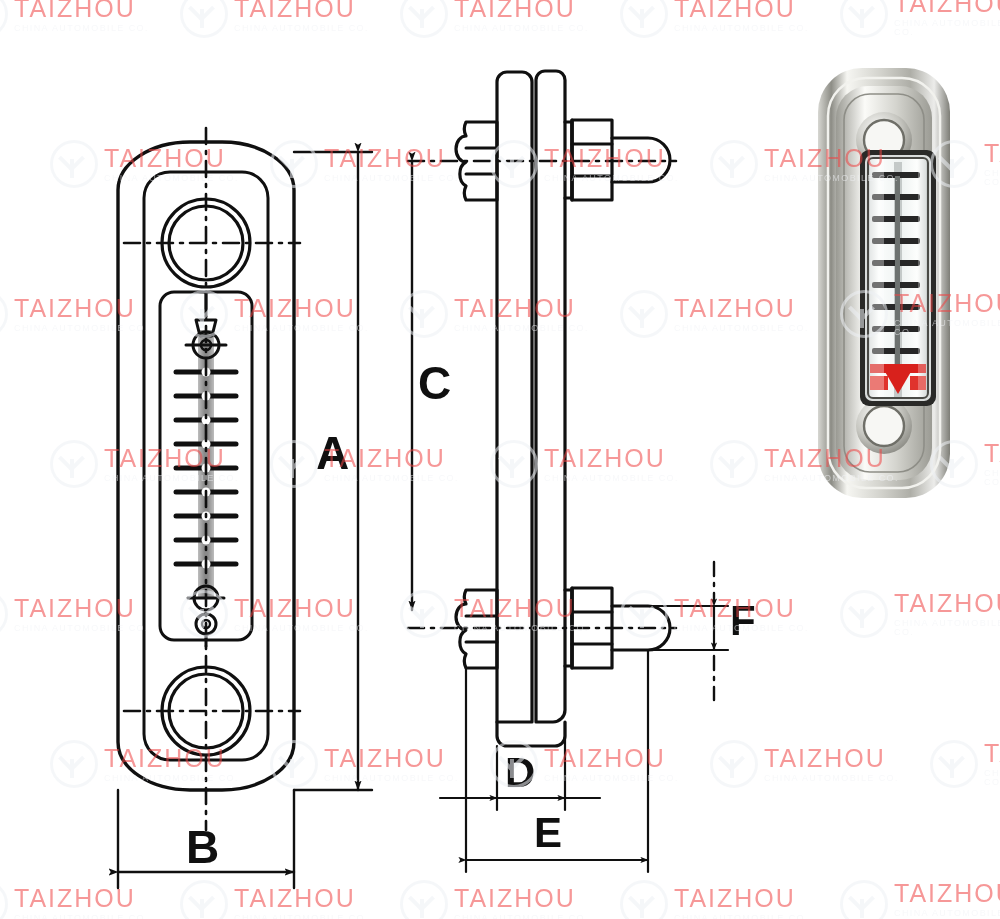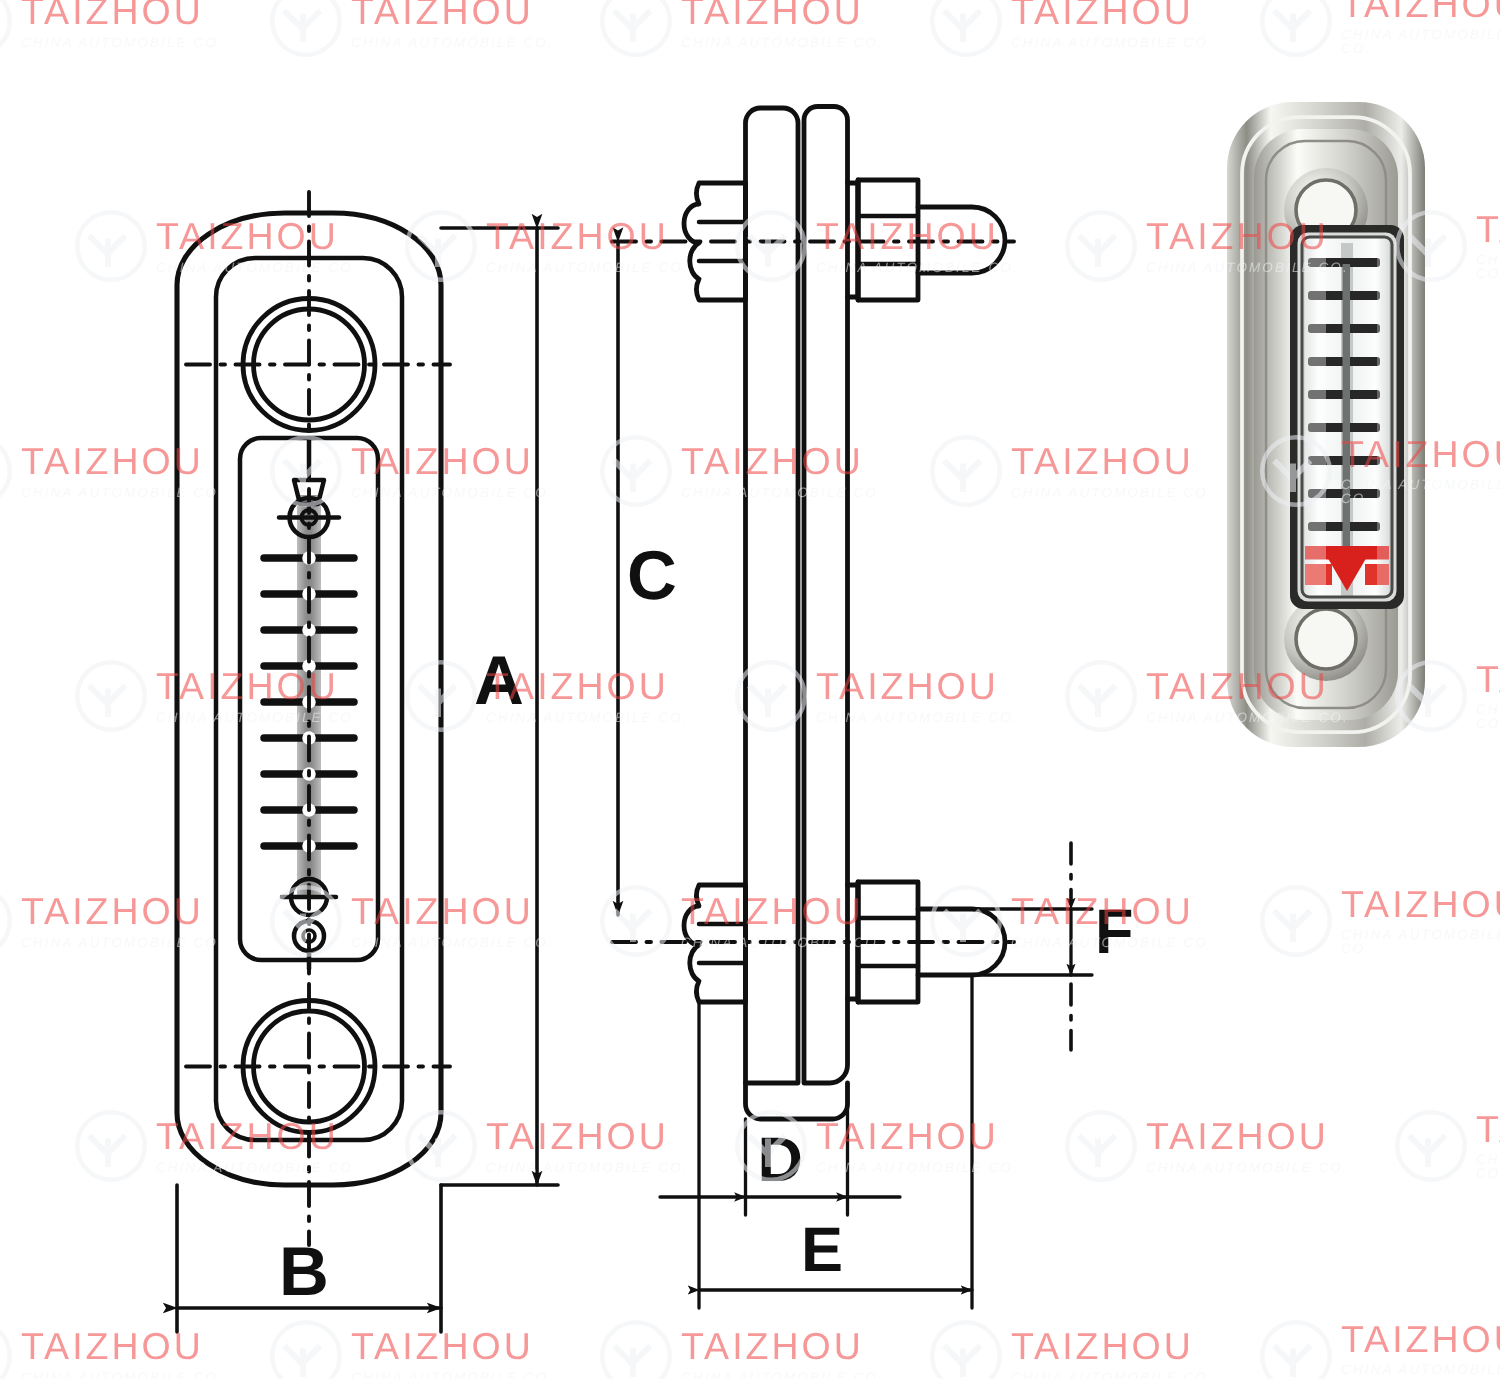--- a/index.html
+++ b/index.html
@@ -15,21 +15,21 @@
       opacity:.55;transform-origin:left center;}
   .wm .wm-ring{width:42px;height:42px;border-radius:50%;
       border:3px solid #eef1f5;position:relative;flex:0 0 auto;}
   .wm .wm-ring:before{content:"";position:absolute;left:9px;top:6px;
       width:15px;height:15px;border-left:4px solid #eef1f5;
       border-bottom:4px solid #eef1f5;transform:rotate(-45deg);}
   .wm .wm-ring:after{content:"";position:absolute;left:17px;top:16px;
       width:4px;height:19px;background:#eef1f5;}
   .wm .wm-tx{margin-left:6px;line-height:1;}
   .wm .wm-t1{font-size:25px;letter-spacing:2px;color:#ef4444;font-weight:400;}
-  .wm .wm-t2{font-size:9px;letter-spacing:1.4px;color:#f1f3f6;margin-top:3px;font-style:italic;}
+  .wm .wm-t2{font-size:9px;letter-spacing:1.4px;color:#f1f3f6;margin-top:3px;}
 
   
   #draw{position:absolute;left:0;top:0;z-index:20;}
 
   
   #photo{position:absolute;z-index:30;}
 
   .dimlabel{position:absolute;z-index:35;font-weight:700;color:#101010;
             line-height:1;}
 </style>

